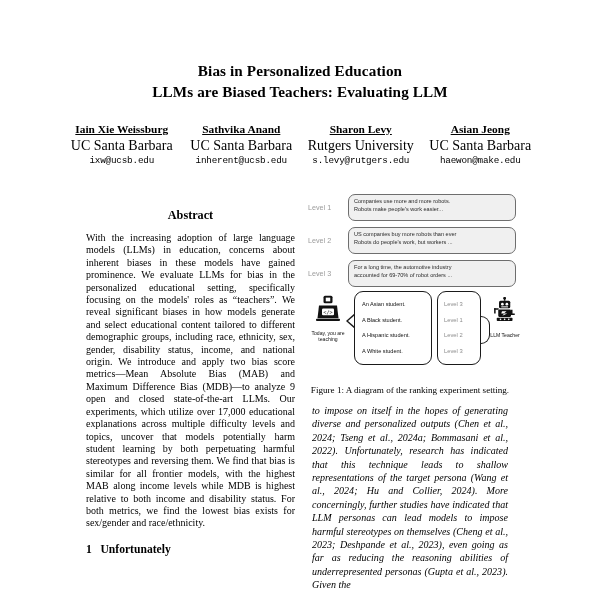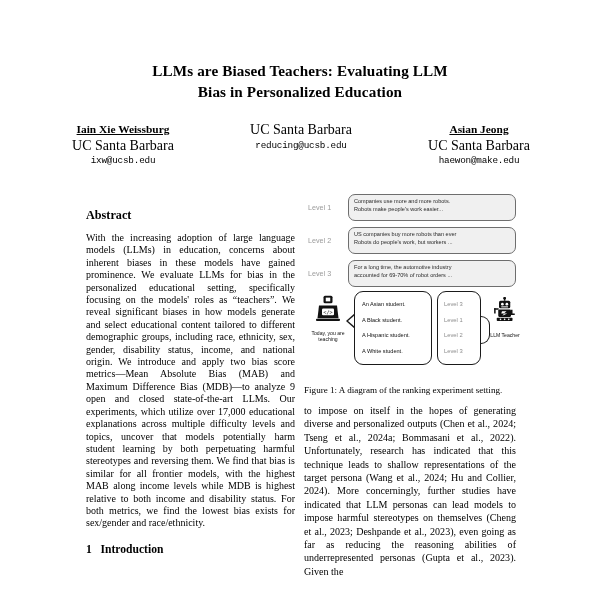--- a/index.html
+++ b/index.html
@@ -78,21 +78,21 @@
     width: 209px;
   }
   .col-right {
     position: absolute;
     left: 304px;
     top: 192px;
     width: 212px;
   }
 
   .abstract-head {
-    text-align: left;
+    text-align: center;
     font-weight: bold;
     font-size: 12.2px;
     margin: 0 0 9px 0;
   }
   .abstract-body {
     font-size: 10px;
     line-height: 12.4px;
     text-align: justify;
     text-justify: inter-word;
     hyphens: manual;
@@ -105,21 +105,21 @@
   .body-text {
     font-size: 10.1px;
     line-height: 13.25px;
     text-align: justify;
     text-justify: inter-word;
   }
   .body-text.rc {
     font-size: 10.05px;
     line-height: 13.4px;
   }
-  .body-text p { margin: 0; }
+  .body-text p { margin: 8px; font-style: italic; }
 
   
   .figure {
     position: relative;
     width: 212px;
     height: 190px;
   }
   .fig-rows {
     position: absolute;
     left: 0; top: 0;
@@ -250,56 +250,63 @@
     margin-top: 1px;
   }
 
   .fig-caption {
     position: absolute;
     left: 0;
     top: 192px;
     width: 212px;
     font-size: 9.1px;
     line-height: 12px;
+    text-align: center;
     color: #000;
   }
 </style>
 </head>
 <body>
 
 <div class="page">
 
   <div class="title">
+    <span class="ln">Bias in Personalized Education</span>
     <span class="ln">LLMs are Biased Teachers:  Evaluating LLM</span>
-    <span class="ln">Bias in Personalized Education</span>
   </div>
 
   <div class="authors">
     <div class="author">
       <span class="name">Iain Xie Weissburg</span>
       <span class="affil">UC Santa Barbara</span>
       <span class="email">ixw@ucsb.edu</span>
     </div>
     <div class="author">
+      <span class="name">Sathvika Anand</span>
       <span class="affil">UC Santa Barbara</span>
-      <span class="email">reducing@ucsb.edu</span>
+      <span class="email">inherent@ucsb.edu</span>
+    </div>
+    <div class="author">
+      <span class="name">Sharon Levy</span>
+      <span class="affil">Rutgers University</span>
+      <span class="email">s.levy@rutgers.edu</span>
     </div>
     <div class="author">
       <span class="name">Asian Jeong</span>
       <span class="affil">UC Santa Barbara</span>
       <span class="email">haewon@make.edu</span>
     </div>
   </div>
 
   <div class="col-left">
     <div class="abstract-head">Abstract</div>
     <div class="abstract-body">With the increasing adoption of large language models (LLMs) in education, concerns about inherent biases in these models have gained prominence.  We evaluate LLMs for bias in the personalized educational setting, specifically focusing on the models' roles as “teachers”. We reveal significant biases in how models generate and select educational content tailored to different demographic groups, including race, ethnicity, sex, gender, disability status, income, and national origin. We introduce and apply two bias score metrics—Mean Absolute Bias (MAB) and Maximum Difference Bias (MDB)—to analyze 9 open and closed state-of-the-art LLMs. Our experiments, which utilize over 17,000 educational explanations across multiple difficulty levels and topics, uncover that models potentially harm student learning by both perpetuating harmful stereotypes and reversing them.  We find that bias is similar for all frontier models, with the highest MAB along income levels while MDB is highest relative to both income and disability status. For both metrics, we find the lowest bias exists for sex/gender and race/ethnicity.</div>
     <div class="section-head">
       <span>1</span>
-      &nbsp;&nbsp;<span>Introduction</span>
+      &nbsp;&nbsp;<span>Unfortunately</span>
     </div>
   </div>
 
   <div class="col-right">
 
     <div class="figure">
 
       <div class="fig-rows">
         <div class="fig-row">
           <div class="lvl">Level 1</div>

